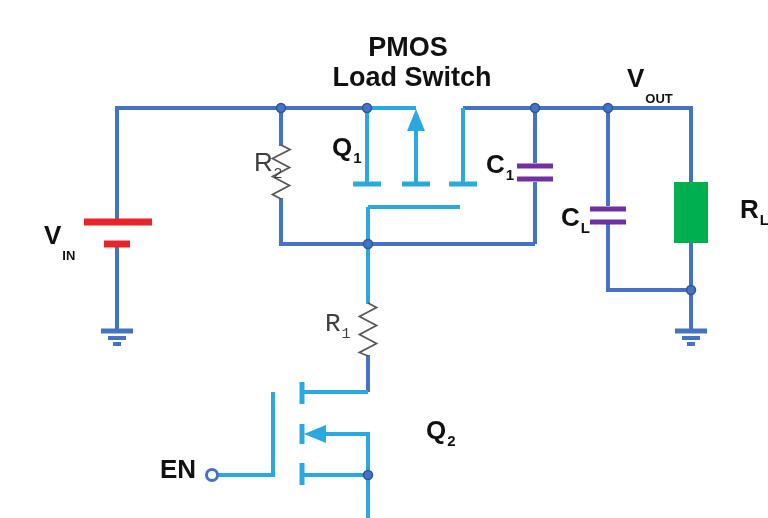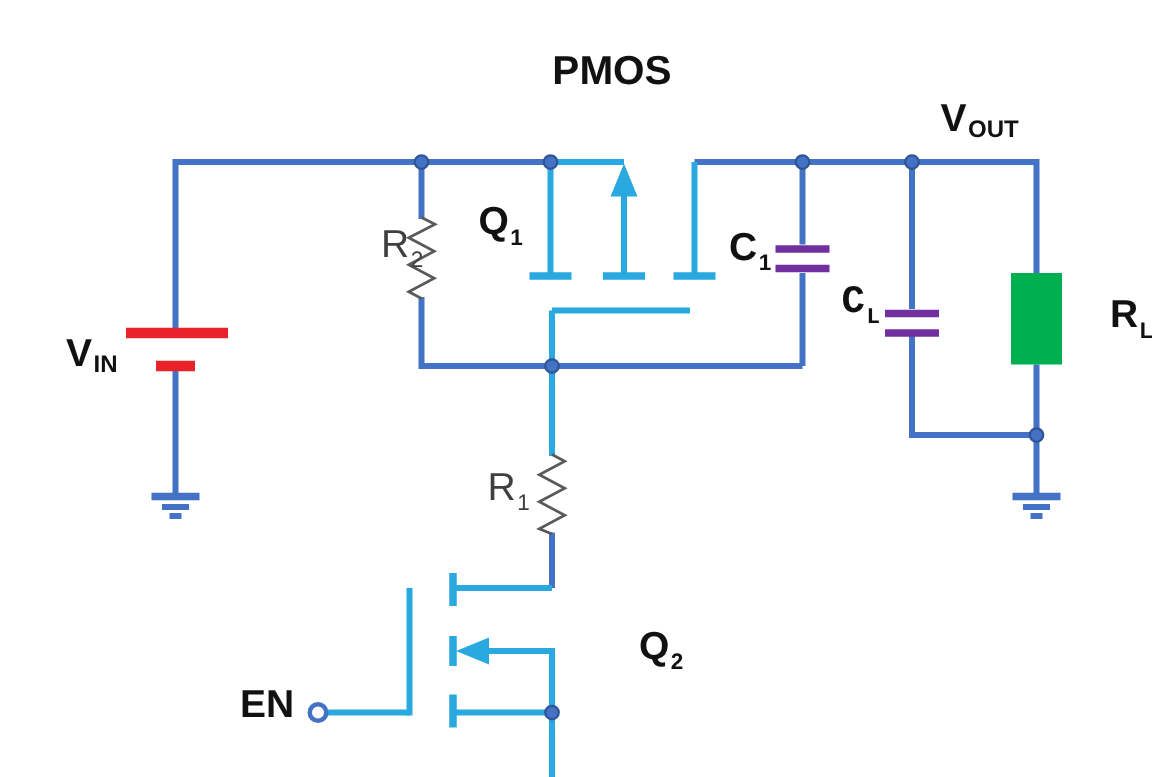--- a/index.html
+++ b/index.html
@@ -27,21 +27,21 @@
   .encircle{fill:#fff;stroke:var(--wire);stroke-width:3;}
   .lbl{
     position:absolute;
     font-weight:bold;
     font-size:26px;
     line-height:1;
     color:var(--text);
     white-space:nowrap;
   }
   .lbl .s{font-size:15px;position:relative;top:7px;margin-left:1px;font-weight:inherit;}
-  .lbl.small-sub .s{font-size:16px;top:4px;}
+  .lbl.small-sub .s{font-size:13px;top:16px;}
   .lbl.muted{font-weight:normal;color:var(--label_muted);}
   .lbl.centered{transform:translateX(-50%);}
 </style>
 </head>
 <body>
 
 <div class="stage">
 
   <svg width="768" height="518" viewBox="0 0 768 518">
 
@@ -130,50 +130,53 @@
       <circle class="dot" cx="608" cy="76" r="4.5"></circle>
       <circle class="dot" cx="368" cy="212" r="4.5"></circle>
       <circle class="dot" cx="691" cy="258" r="4.5"></circle>
       <circle class="dot" cx="368" cy="443" r="4.5"></circle>
     </g>
   </svg>
 
   <div class="lbl centered" style="left:408px;top:2px;font-size:27px;">
     <span class="m">PMOS</span>
   </div>
+  <div class="lbl centered" style="left:412px;top:32px;font-size:27px;">
+    <span class="m">Load Switch</span>
+  </div>
 
   <div class="lbl small-sub" style="left:627px;top:33px;">
     <span class="m">V</span><span class="s">OUT</span>
   </div>
 
   <div class="lbl small-sub" style="left:44px;top:190px;">
     <span class="m">V</span><span class="s">IN</span>
   </div>
 
-  <div class="lbl" style="left:319px;top:102px;">
+  <div class="lbl" style="left:332px;top:102px;">
     <span class="m">Q</span><span class="s">1</span>
   </div>
 
   <div class="lbl muted" style="left:254px;top:117px;">
     <span class="m">R</span><span class="s">2</span>
   </div>
 
   <div class="lbl" style="left:486px;top:119px;">
     <span class="m">C</span><span class="s">1</span>
   </div>
 
-  <div class="lbl" style="left:561px;top:156px;font-family:Liberation Mono, monospace;">
+  <div class="lbl" style="left:561px;top:172px;">
     <span class="m">C</span><span class="s">L</span>
   </div>
 
   <div class="lbl" style="left:740px;top:164px;">
     <span class="m">R</span><span class="s">L</span>
   </div>
 
-  <div class="lbl muted" style="left:325px;top:279px;">
+  <div class="lbl muted" style="left:325px;top:279px;font-family:Liberation Mono, monospace;">
     <span class="m">R</span><span class="s">1</span>
   </div>
 
   <div class="lbl" style="left:426px;top:385px;text-align:center;">
     <span class="m">Q</span><span class="s">2</span>
   </div>
 
   <div class="lbl" style="left:160px;top:424px;">
     <span class="m">EN</span><span class="s"></span>
   </div>

